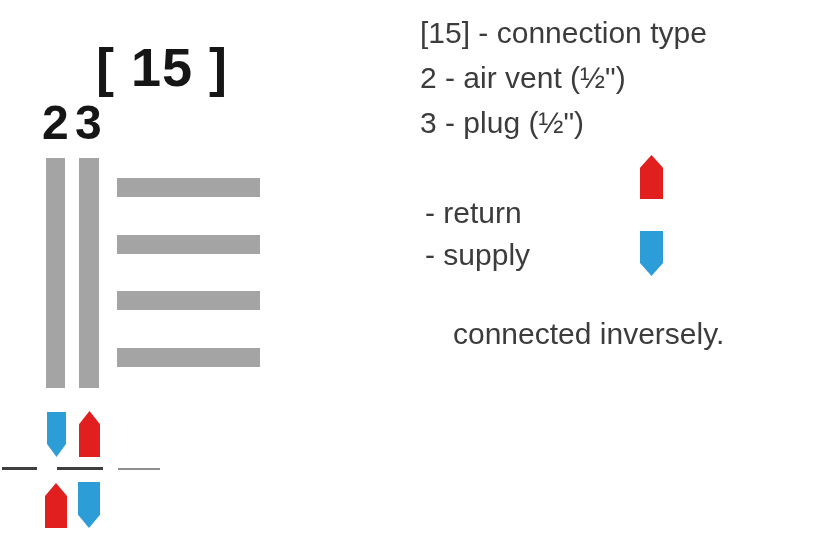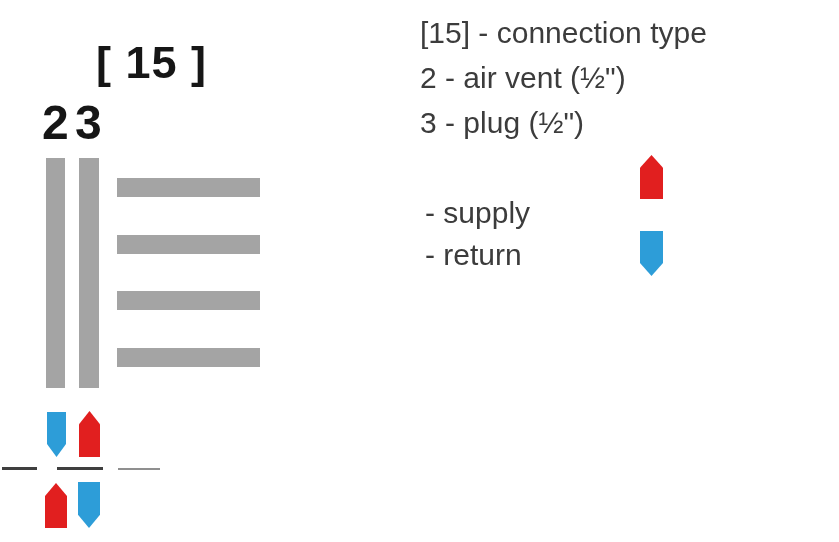--- a/index.html
+++ b/index.html
@@ -14,21 +14,21 @@
     height: 542px;
     background: #ffffff;
     overflow: hidden;
   }
 
   
   .conn-type-label {
     position: absolute;
     left: 96px;
     top: 38px;
-    font-size: 45px;
+    font-size: 54px;
     font-weight: 700;
     letter-spacing: 1px;
     color: #161616;
     line-height: 1.1;
     white-space: pre;
   }
   .port-label {
     position: absolute;
     top: 99px;
     font-size: 48px;
@@ -150,23 +150,24 @@
   <div class="arrow up arr-bot-red"></div>
   <div class="arrow down arr-bot-blue"></div>
 
   <div class="legend-lines">
     <div>[15] - connection type</div>
     <div>2 - air vent (½")</div>
     <div>3 - plug (½")</div>
   </div>
 
   <div class="flow-labels">
+    <div>- return</div>
     <div>- supply</div>
-    <div>- return</div>
   </div>
 
   <div class="arrow up legend-arrow-red"></div>
   <div class="arrow down legend-arrow-blue"></div>
 
   <div class="footnote">
+    <div class="indent">connected inversely.</div>
   </div>
 
 </div>
 
 </body></html>

